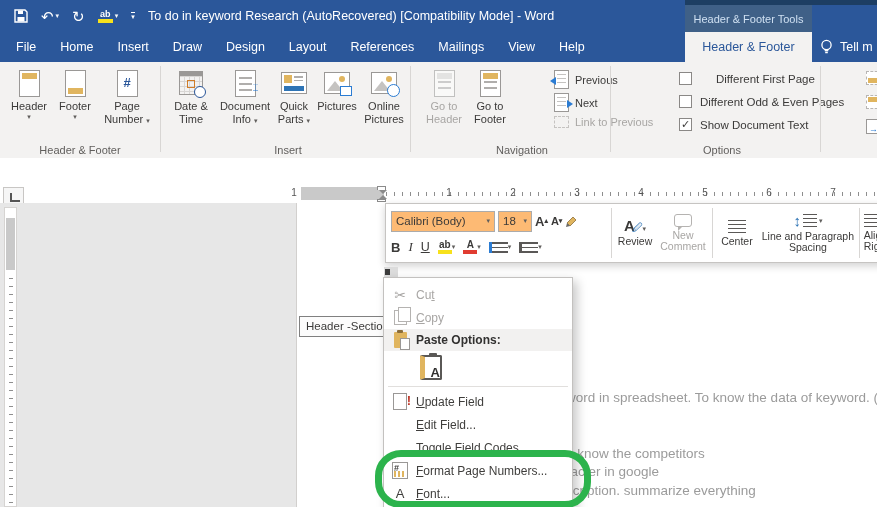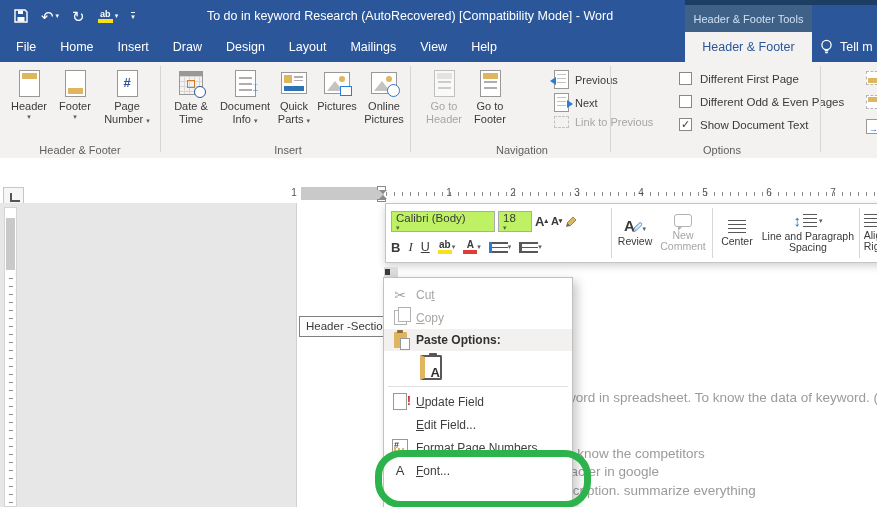--- a/index.html
+++ b/index.html
@@ -10,21 +10,21 @@
   
   #titlebar{left:0;top:0;width:877px;height:32px;background:#2b579a;}
   #qat{left:14px;top:0;height:32px;display:flex;align-items:center;gap:13px;color:#fff;}
   .qat-caret{font-size:7px;margin-left:2px;opacity:.95;}
   .qat-item{display:flex;align-items:center;cursor:default;}
   .undo-glyph,.redo-glyph{font-size:15px;line-height:1;}
   .hl-glyph{display:inline-block;text-align:center;}
   .hl-glyph .ab{font-size:9px;font-weight:bold;line-height:8px;display:block;}
   .hl-glyph .bar{display:block;width:15px;height:4px;background:#f7e11c;margin-top:1px;}
   .qmore{display:inline-block;border-top:1px solid #fff;padding-top:1px;font-size:7px;line-height:6px;}
-  #win-title{left:130px;top:0;width:560px;height:32px;line-height:32px;text-align:center;color:#fff;font-size:12.5px;white-space:nowrap;}
+  #win-title{left:148px;top:0;width:560px;height:32px;line-height:32px;color:#fff;font-size:12.5px;white-space:nowrap;}
   #ctx-strip{left:685px;top:0;width:192px;height:5px;background:#1d3e63;}
   #ctx-block{left:685px;top:5px;width:127px;height:27px;background:#3f6087;color:#cfe0f2;font-size:11px;display:flex;align-items:center;justify-content:center;white-space:nowrap;}
 
   
   #tabrow{left:0;top:32px;width:877px;height:30px;background:#2b579a;display:flex;align-items:center;color:#fff;font-size:12.5px;}
   .tab{padding:0 12px;height:30px;line-height:30px;white-space:nowrap;cursor:default;}
   .tab:first-child{margin-left:4px;}
   #active-tab{left:685px;top:32px;width:127px;height:30px;background:#f3f2f1;color:#2b579a;font-size:12.5px;display:flex;align-items:center;justify-content:center;white-space:nowrap;}
   #tellme{left:820px;top:32px;height:30px;display:flex;align-items:center;gap:7px;color:#fff;font-size:12.5px;white-space:nowrap;}
 
@@ -90,21 +90,21 @@
   #vruler .vticks{position:absolute;left:4px;top:70px;width:4px;height:226px;background:repeating-linear-gradient(to bottom,#8e8e8e 0 1px,transparent 1px 8px);}
   #page{left:296px;top:203px;width:581px;height:304px;background:#fff;border-left:1px solid #d2d0ce;}
   #hdr-label{left:299px;top:316px;width:112px;height:21px;background:#fcfcfc;border:1px solid #808080;box-sizing:border-box;font-size:11.5px;color:#3b3a39;line-height:19px;padding-left:6px;white-space:nowrap;overflow:hidden;z-index:1;}
   .bodyline{position:absolute;left:566px;color:#9b9b9b;font-size:13.5px;white-space:nowrap;z-index:1;}
 
   
   #minibar{left:385px;top:203px;width:520px;height:60px;background:#fff;border:1px solid #c6c4c2;box-shadow:0 3px 8px rgba(0,0,0,.18);z-index:5;display:flex;align-items:stretch;box-sizing:border-box;}
   .mb-sep{width:1px;background:#d8d6d4;margin:4px 2px;}
   #mb-left{width:222px;padding:4px 5px;}
   .mb-r{display:flex;align-items:center;gap:3px;height:26px;}
-  .combo{height:21px;border:1px solid #ababab;display:flex;align-items:flex-start;justify-content:space-between;padding:0 4px;font-size:11.5px;color:#3b3a39;box-sizing:border-box;background:#bef264;flex-direction:column;}
+  .combo{height:21px;border:1px solid #ababab;display:flex;align-items:center;justify-content:space-between;padding:0 4px;font-size:11.5px;color:#3b3a39;box-sizing:border-box;background:#fdba74;}
   #font-name{width:104px;} #font-size{width:34px;}
   .mbtn{display:flex;align-items:center;justify-content:center;color:#3b3a39;cursor:default;}
   .growA{font-size:13px;font-weight:bold;} .shrinkA{font-size:11px;font-weight:bold;}
   .supmark{font-size:7px;vertical-align:top;line-height:6px;}
   .fmt-b{font-weight:bold;font-size:13px;} .fmt-i{font-style:italic;font-family:"Liberation Serif",serif;font-size:13px;} .fmt-u{text-decoration:underline;font-size:12.5px;}
   .colorbtn{display:inline-block;text-align:center;line-height:9px;}
   .colorbtn .t{font-size:10px;font-weight:bold;display:block;}
   .colorbtn .bar{display:block;width:14px;height:3.5px;margin-top:1px;}
   .bigbtn{display:flex;flex-direction:column;align-items:center;justify-content:center;gap:3px;font-size:10.5px;line-height:11px;color:#3b3a39;text-align:center;cursor:default;}
   .bigbtn.dis{color:#a8a6a4;}
@@ -187,20 +187,21 @@
     <div class="abs" id="ctx-block">Header &amp; Footer Tools</div>
   </div>
 
   <div class="abs" id="tabrow">
     <span class="tab">File</span>
     <span class="tab">Home</span>
     <span class="tab">Insert</span>
     <span class="tab">Draw</span>
     <span class="tab">Design</span>
     <span class="tab">Layout</span>
+    <span class="tab">References</span>
     <span class="tab">Mailings</span>
     <span class="tab">View</span>
     <span class="tab">Help</span>
   </div>
   <div class="abs" id="active-tab">Header &amp; Footer</div>
   <div class="abs" id="tellme">
     <svg width="13" height="16" viewBox="0 0 13 16">
         <circle cx="6.5" cy="6" r="4.6" fill="none" stroke="#fff" stroke-width="1.3"></circle>
         <path d="M4.7 11.5h3.6M5.2 13.5h2.6" stroke="#fff" stroke-width="1.3"></path>
       </svg>
@@ -328,21 +329,21 @@
         </span>
       <span>Next</span>
     </div>
     <div class="mini-row dis" style="left:516px;top:54px;">
       <span style="width:15px;height:12px;border:1px dashed #c5c3c1;display:inline-block;box-sizing:border-box;"></span>
       <span>Link to Previous</span>
     </div>
     <div class="gname" style="left:472px;width:100px;">Navigation</div>
     <div class="vsep" style="left:610px;"></div>
 
-    <div class="mini-row" style="left:641px;top:10px;gap:8px;font-size:11.5px;">
+    <div class="mini-row" style="left:641px;top:10px;gap:24px;font-size:11.5px;">
       <span class="chk"></span>
       <span>Different First Page</span>
     </div>
     <div class="mini-row" style="left:641px;top:33px;gap:8px;font-size:11.5px;">
       <span class="chk"></span>
       <span>Different Odd &amp; Even Pages</span>
     </div>
     <div class="mini-row" style="left:641px;top:56px;gap:8px;font-size:11.5px;">
       <span class="chk">✓</span>
       <span>Show Document Text</span>
@@ -529,20 +530,24 @@
             <span class="ex">!</span>
           </span>
         </span>
       <span><u>U</u>pdate Field</span>
     </div>
     <div class="mrow">
       <span class="mic"></span>
       <span><u>E</u>dit Field...</span>
     </div>
     <div class="mrow">
+      <span class="mic"></span>
+      <span>Toggle Field Codes</span>
+    </div>
+    <div class="mrow">
       <span class="mic">
           <span class="fpnic">
             <span class="h">#</span>
             <span class="g"></span>
           </span>
         </span>
       <span><u>F</u>ormat Page Numbers...</span>
     </div>
     <div class="mrow">
       <span class="mic">

